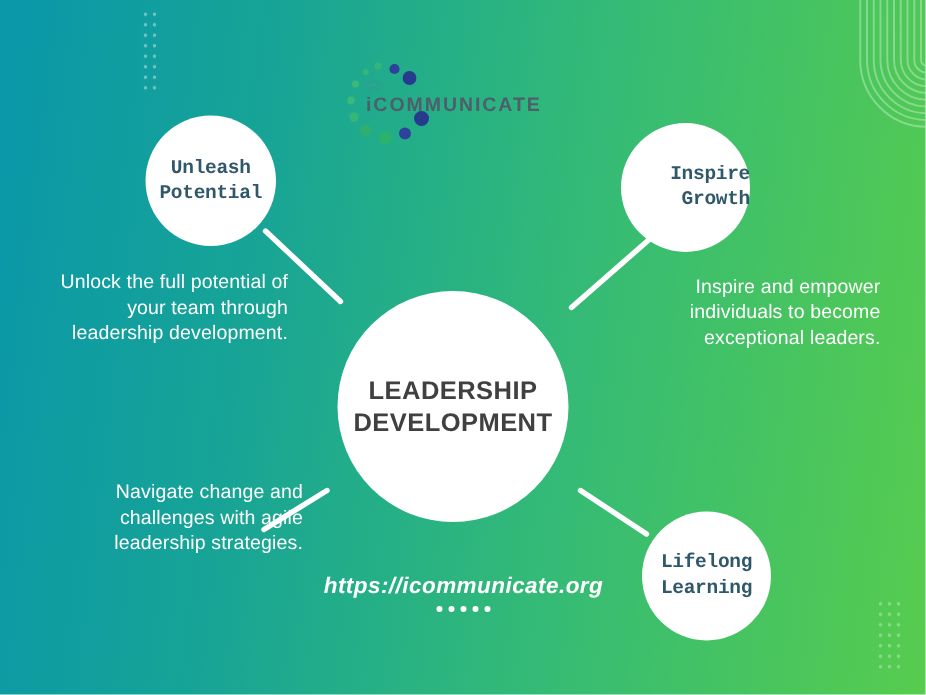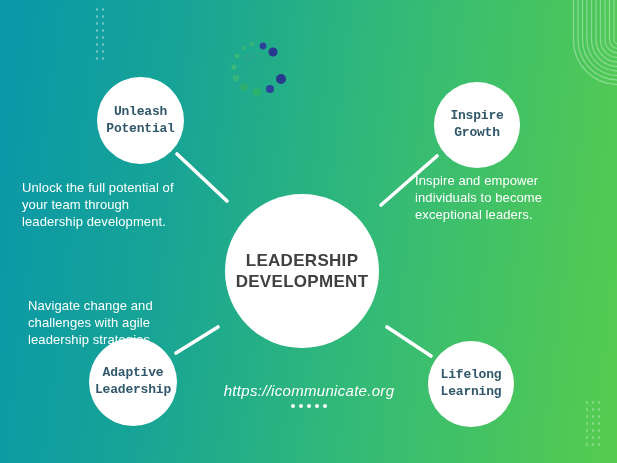--- a/index.html
+++ b/index.html
@@ -24,31 +24,31 @@
     font-family:Liberation Mono, monospace;
     font-weight:bold;font-size:13px;line-height:1.3;
     color:#30586a;letter-spacing:-0.2px;
   }
   .center-title{
     font-weight:bold;font-size:17px;line-height:1.25;
     color:#404040;letter-spacing:0.3px;width:140px;
   }
   .para{
     position:absolute;color:#ffffff;font-size:13px;line-height:17px;
-    text-align:left;letter-spacing:0.1px;
+    text-align:right;letter-spacing:0.1px;
   }
   .logo-text{
     position:absolute;left:244px;top:62px;
     font-size:13px;font-weight:bold;letter-spacing:1.3px;
     color:#4e5e6a;
   }
   .footer-url{
     position:absolute;left:209px;top:382px;width:200px;
     text-align:center;color:#ffffff;font-style:italic;
-    font-size:15px;font-weight:400;letter-spacing:0.3px;
+    font-size:15px;font-weight:700;letter-spacing:0.3px;
   }
   .footer-dots{
     position:absolute;left:284px;top:404px;width:50px;
     display:flex;justify-content:center;gap:4px;
   }
   .footer-dots span{width:4px;height:4px;border-radius:50%;background:#ffffff;display:block;}
 </style>
 </head>
 <body>
 
@@ -90,35 +90,33 @@
       <circle cx="234" cy="67" r="2.6" fill="#3cb878"></circle>
       <circle cx="237" cy="56" r="2.4" fill="#3cb878"></circle>
       <circle cx="244" cy="48" r="2" fill="#35b57a"></circle>
     </g>
     <g fill="none" stroke="#2f9f8f" stroke-width="1.6" stroke-linecap="round">
       <path d="M243.5 57.5 Q249 51 254.5 57.5"></path>
       <path d="M246 60.5 Q249 56.5 252 60.5"></path>
     </g>
   </svg>
 
+  <span class="logo-text">iCOMMUNICATE</span>
 
   <div class="circle" style="left:97px;top:77px;width:87px;height:87px;">
     <span class="node-title">Unleash Potential</span>
   </div>
   <p class="para" style="left:22px;top:166px;width:170px;">Unlock the full potential of your team through leadership development.</p>
 
-  <div class="circle" style="left:434px;top:82px;width:86px;height:86px;">
+  <div class="circle" style="left:414px;top:82px;width:86px;height:86px;text-align:right;">
     <span class="node-title">Inspire Growth</span>
   </div>
-  <p class="para" style="left:415px;top:159px;width:172px;">Inspire and empower individuals to become exceptional leaders.</p>
+  <p class="para" style="left:415px;top:169px;width:172px;">Inspire and empower individuals to become exceptional leaders.</p>
 
-  <div class="circle" style="left:89px;top:338px;width:88px;height:88px;">
-    <span class="node-title">Adaptive Leadership</span>
-  </div>
-  <p class="para" style="left:28px;top:284px;width:174px;">Navigate change and challenges with agile leadership strategies.</p>
+  <p class="para" style="left:28px;top:306px;width:174px;">Navigate change and challenges with agile leadership strategies.</p>
 
   <div class="circle" style="left:428px;top:341px;width:86px;height:86px;">
     <span class="node-title">Lifelong Learning</span>
   </div>
 
   <div class="circle" style="left:225px;top:194px;width:154px;height:154px;">
     <span class="center-title">LEADERSHIP DEVELOPMENT</span>
   </div>
 
   <span class="footer-url">https://icommunicate.org</span>

